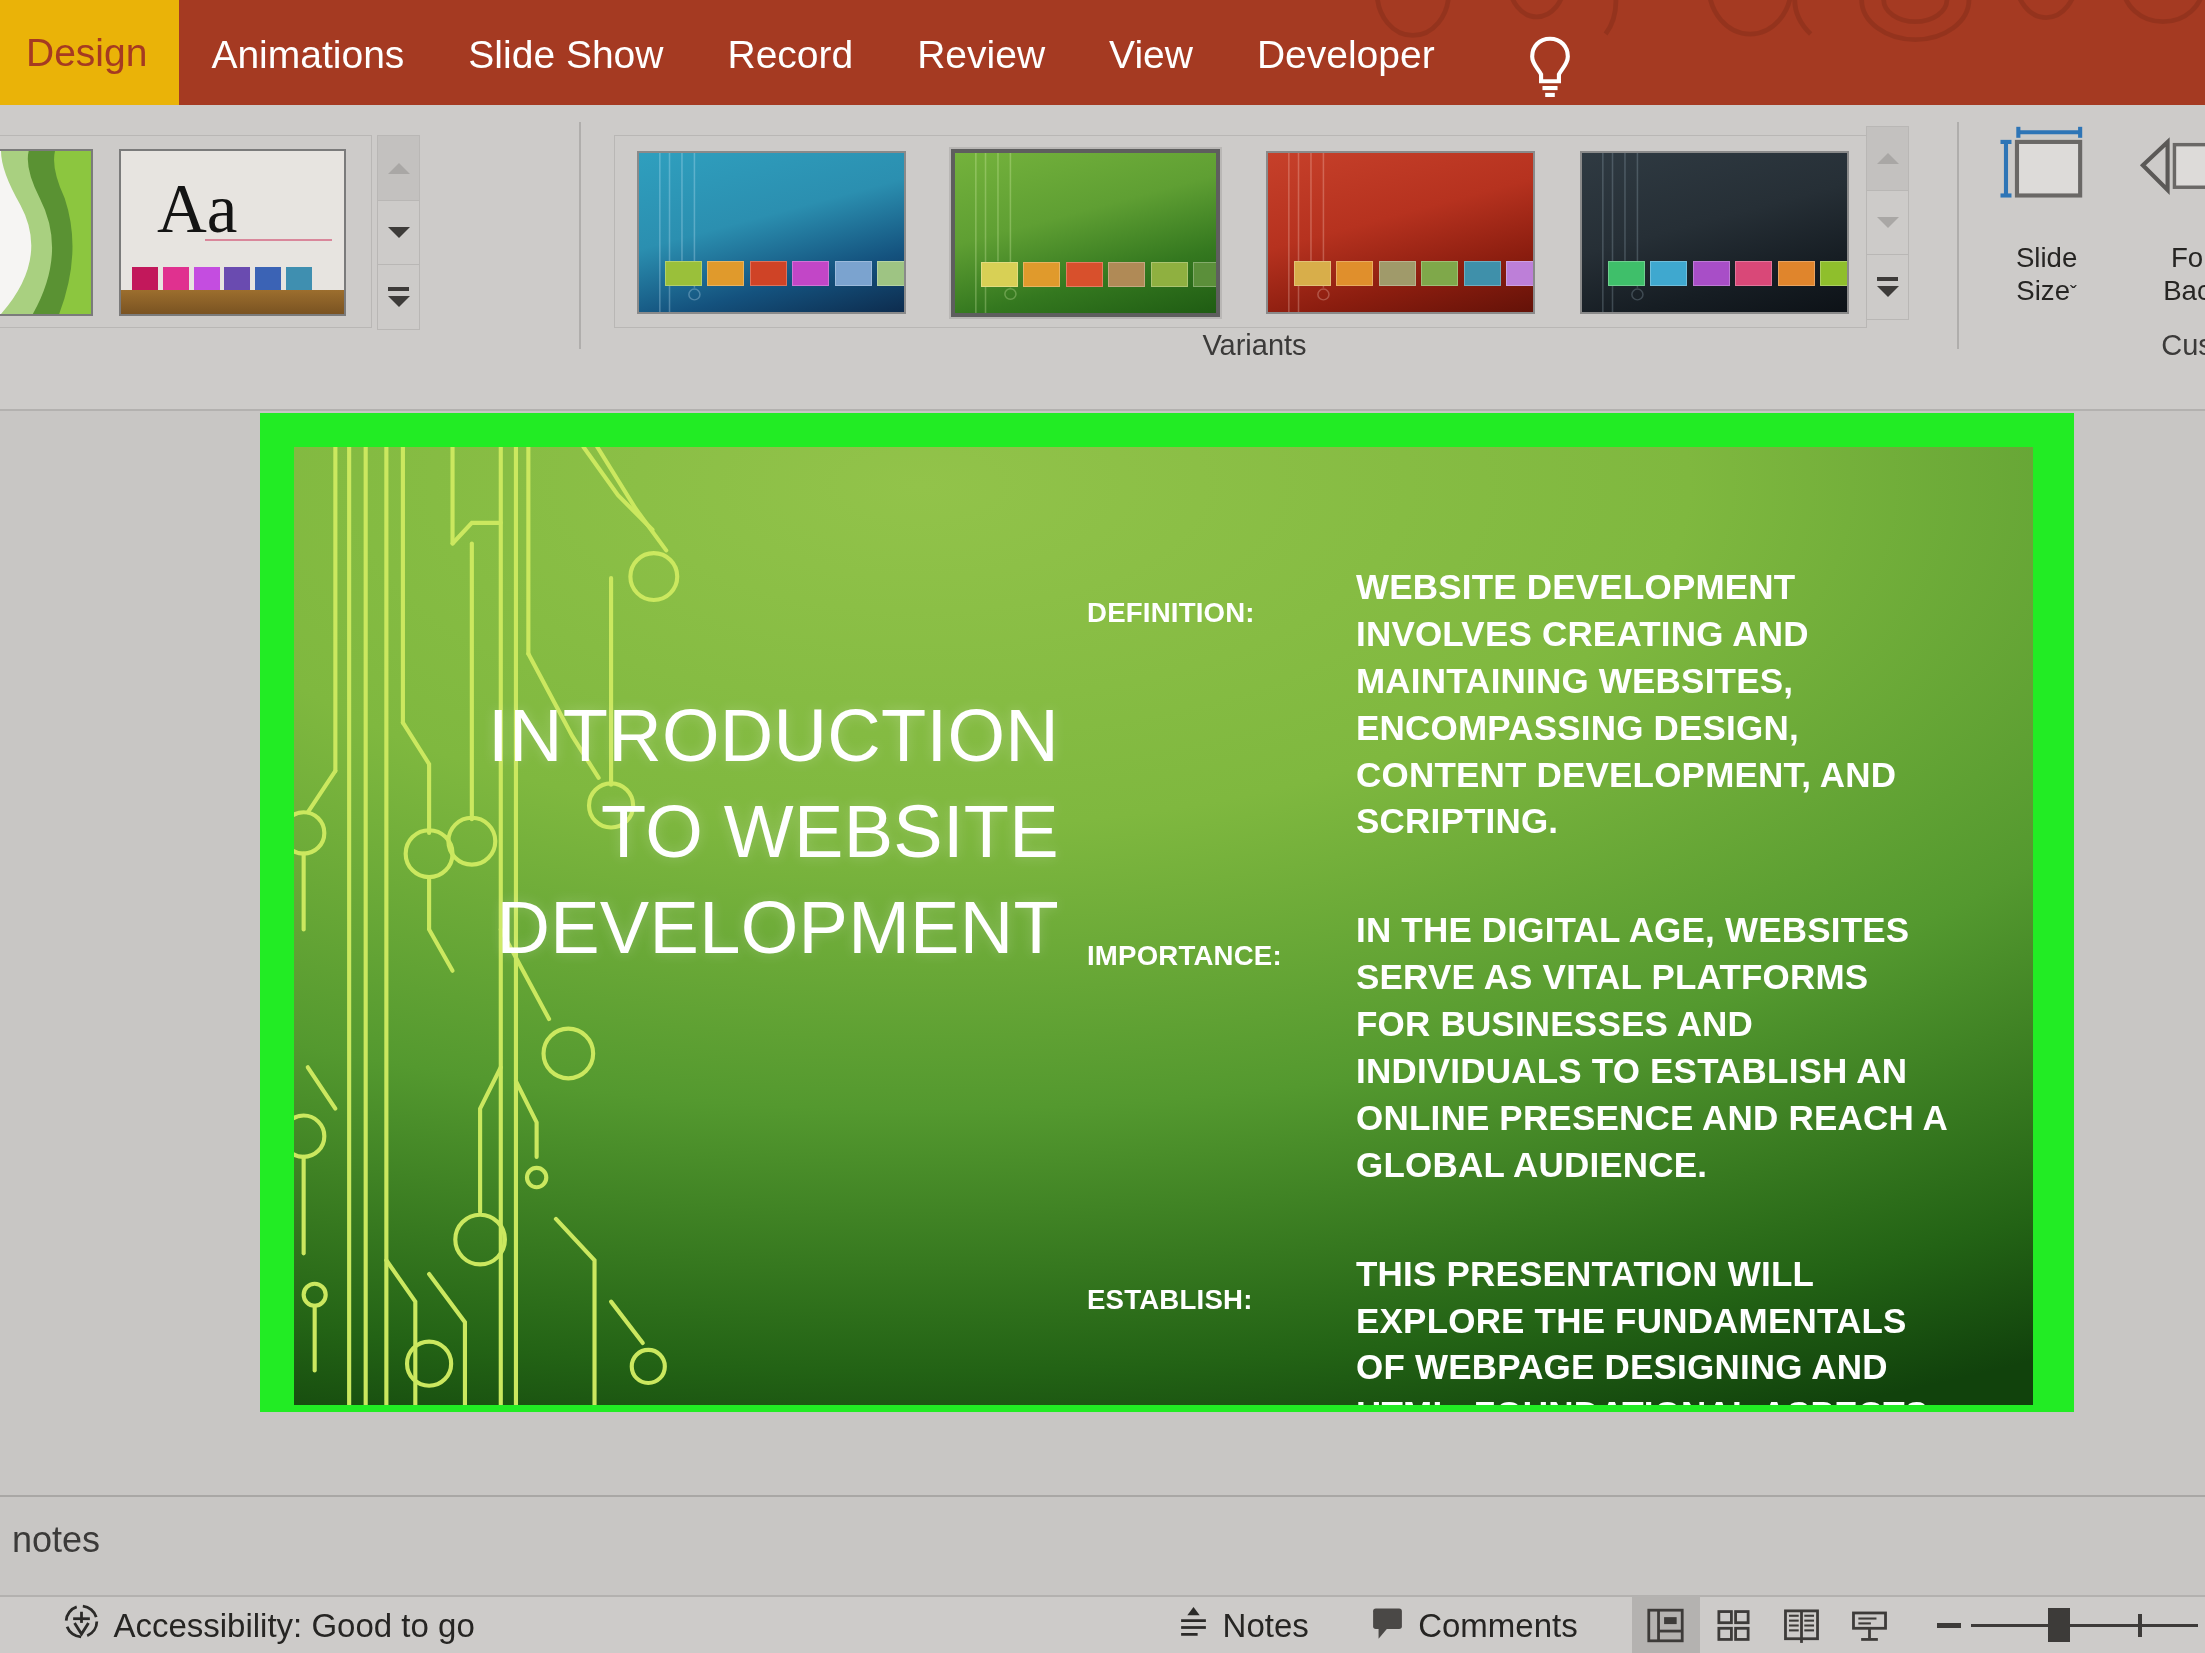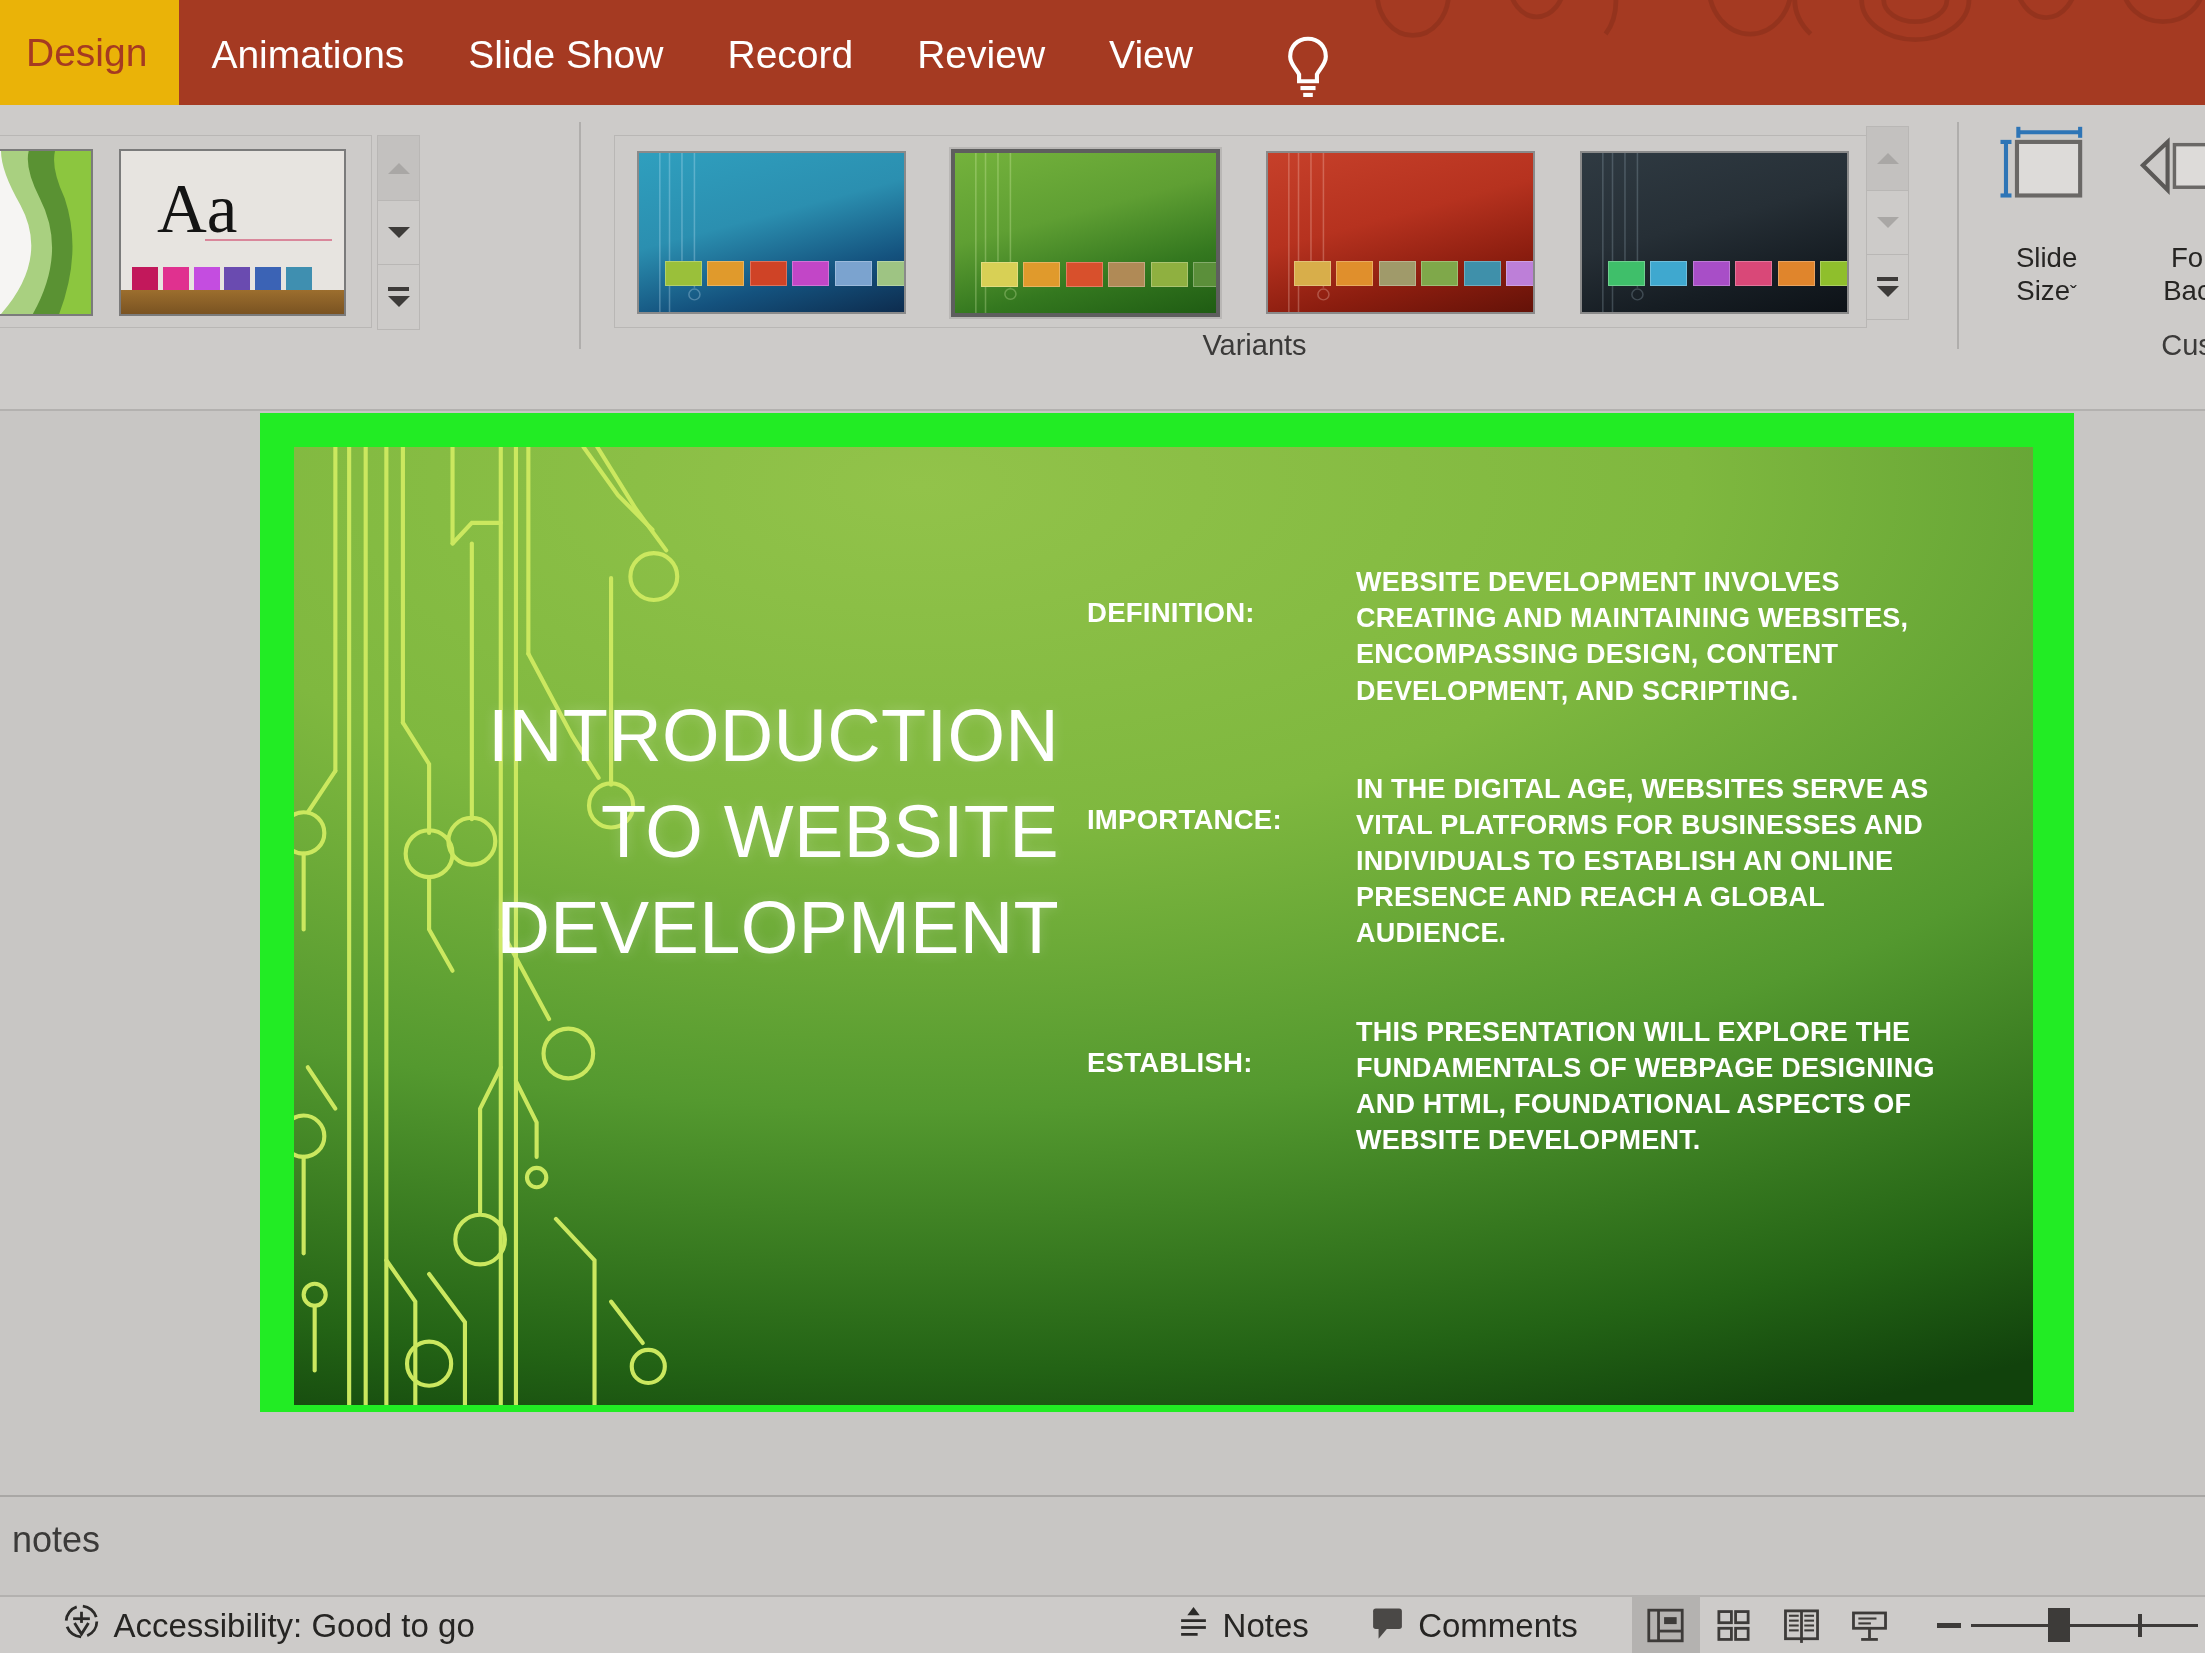--- a/index.html
+++ b/index.html
@@ -203,21 +203,21 @@
   }
   .body-row { display: flex; margin-bottom: 62px; }
   .body-row:last-child { margin-bottom: 0; }
   .body-label {
     width: 269px; flex: 0 0 269px;
     color: #ffffff; font-size: 27.6px; font-weight: 700;
     letter-spacing: 0.2px; line-height: 1.35; margin-top: 30px;
   }
   .body-text {
     flex: 1;
-    color: #ffffff; font-size: 27px; font-weight: 700;
+    color: #ffffff; font-size: 35px; font-weight: 700;
     letter-spacing: 0.2px; line-height: 1.34;
   }
 
   
   .notes-pane {
     position: absolute; left: 0; top: 1495px; width: 2205px; height: 101px;
     background: #c8c6c4;
     border-top: 2.1px solid #a9a7a5;
   }
   .notes-placeholder {
@@ -296,20 +296,23 @@
         <span>Slide Show</span>
       </div>
     <div class="tab">
         <span>Record</span>
       </div>
     <div class="tab">
         <span>Review</span>
       </div>
     <div class="tab">
         <span>View</span>
+      </div>
+    <div class="tab">
+        <span>Developer</span>
       </div>
     <div class="lightbulb">
       <svg width="48" height="69" viewBox="0 0 70 100">
         <path d="M35 8 C19 8 9 20 9 34 C9 45 18 52 22 60 L22 70 L48 70 L48 60 C52 52 61 45 61 34 C61 20 51 8 35 8 Z" fill="none" stroke="#ffffff" stroke-width="6"></path>
         <line x1="24" y1="80" x2="46" y2="80" stroke="#ffffff" stroke-width="6"></line>
         <line x1="28" y1="90" x2="42" y2="90" stroke="#ffffff" stroke-width="6"></line>
       </svg>
     </div>
   </div>
 </div>

